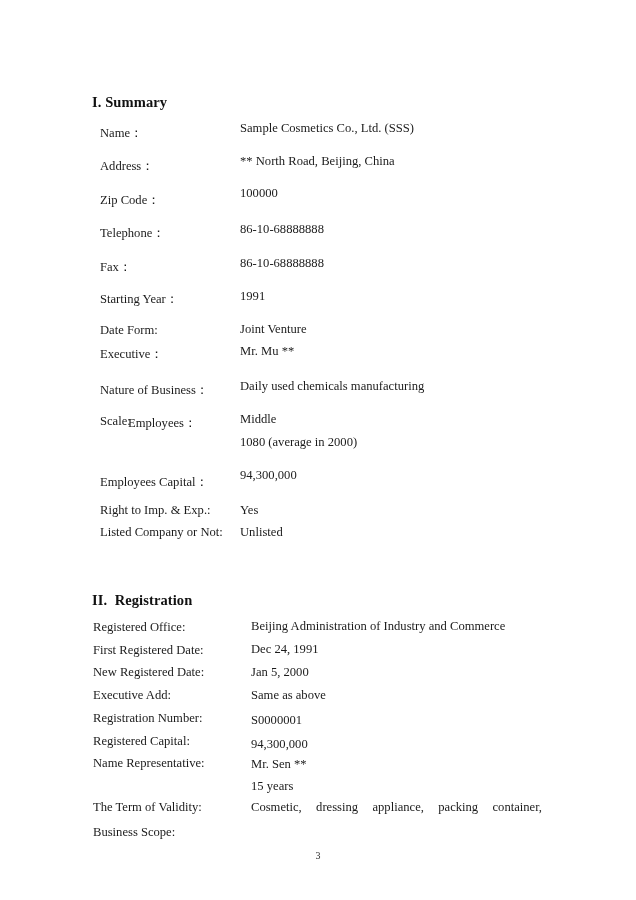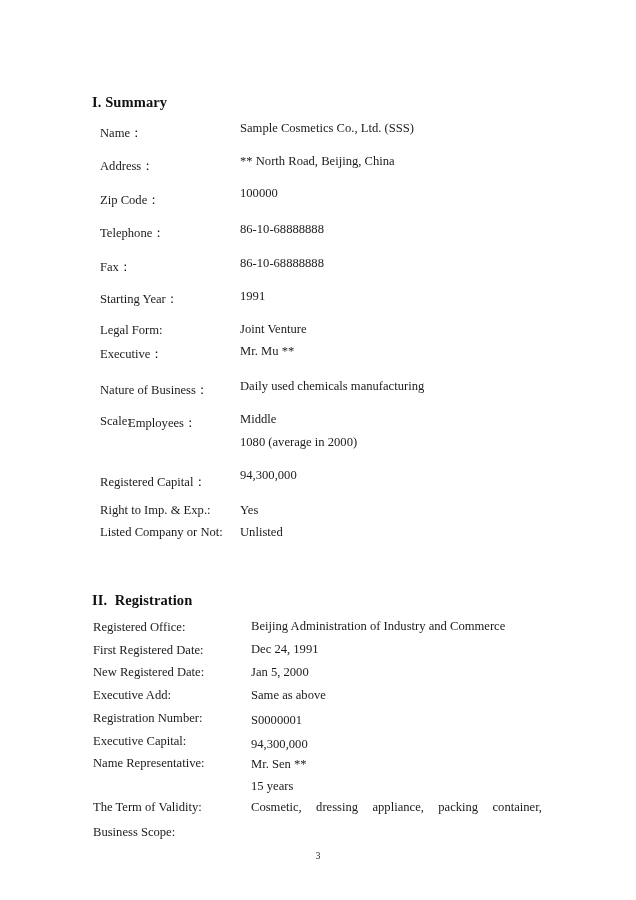--- a/index.html
+++ b/index.html
@@ -97,36 +97,36 @@
 
     <span class="row label" style="top:226px;">Telephone：</span>
     <span class="row value" style="top:222px;">86-10-68888888</span>
 
     <span class="row label" style="top:260px;">Fax：</span>
     <span class="row value" style="top:256px;">86-10-68888888</span>
 
     <span class="row label" style="top:292px;">Starting Year：</span>
     <span class="row value" style="top:289px;">1991</span>
 
-    <span class="row label" style="top:323px;">Legal Form:</span>
+    <span class="row label" style="top:323px;">Date Form:</span>
     <span class="row value" style="top:322px;">Joint Venture</span>
 
     <span class="row label" style="top:347px;">Executive：</span>
     <span class="row value" style="top:344px;">Mr. Mu **</span>
 
     <span class="row label" style="top:383px;">Nature of Business：</span>
     <span class="row value" style="top:379px;">Daily used chemicals manufacturing</span>
 
     <span class="row label" style="top:414px;">Scale:</span>
     <span class="row value" style="top:412px;">Middle</span>
 
     <span class="row label" style="top:416px;margin-left:28px;">Employees：</span>
     <span class="row value" style="top:435px;">1080 (average in 2000)</span>
 
-    <span class="row label" style="top:475px;">Registered Capital：</span>
+    <span class="row label" style="top:475px;">Employees Capital：</span>
     <span class="row value" style="top:468px;">94,300,000</span>
 
     <span class="row label" style="top:503px;">Right to Imp. &amp; Exp.:</span>
     <span class="row value" style="top:503px;">Yes</span>
 
     <span class="row label" style="top:525px;">Listed Company or Not:</span>
     <span class="row value" style="top:525px;">Unlisted</span>
   </div>
 
   <div class="heading" id="heading-registration">II.  Registration</div>
@@ -140,21 +140,21 @@
 
     <span class="row label" style="top:665px;">New Registered Date:</span>
     <span class="row value" style="top:665px;">Jan 5, 2000</span>
 
     <span class="row label" style="top:688px;">Executive Add:</span>
     <span class="row value" style="top:688px;">Same as above</span>
 
     <span class="row label" style="top:711px;">Registration Number:</span>
     <span class="row value" style="top:713px;">S0000001</span>
 
-    <span class="row label" style="top:734px;">Executive Capital:</span>
+    <span class="row label" style="top:734px;">Registered Capital:</span>
     <span class="row value" style="top:737px;">94,300,000</span>
 
     <span class="row label" style="top:756px;">Name Representative:</span>
     <span class="row value" style="top:757px;">Mr. Sen **</span>
 
     <span class="row label" style="top:800px;">The Term of Validity:</span>
     <span class="row value" style="top:779px;">15 years</span>
 
     <span class="row label" style="top:801px;margin-top:24px;">Business Scope:</span>
     <div class="justified">Cosmetic, dressing appliance, packing container,</div>

